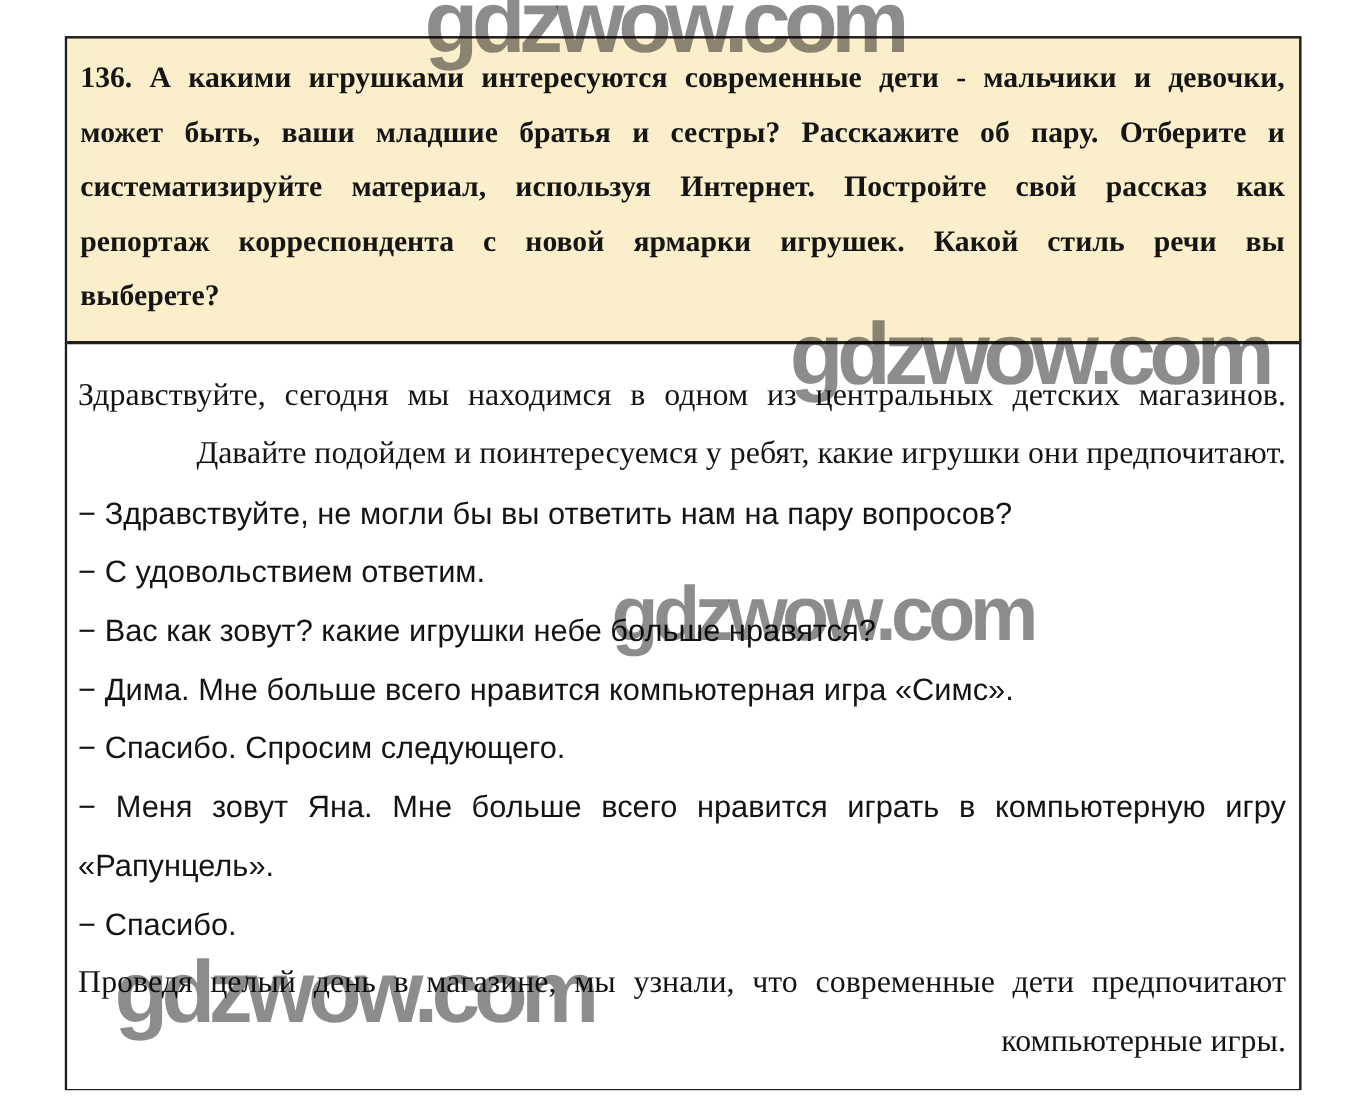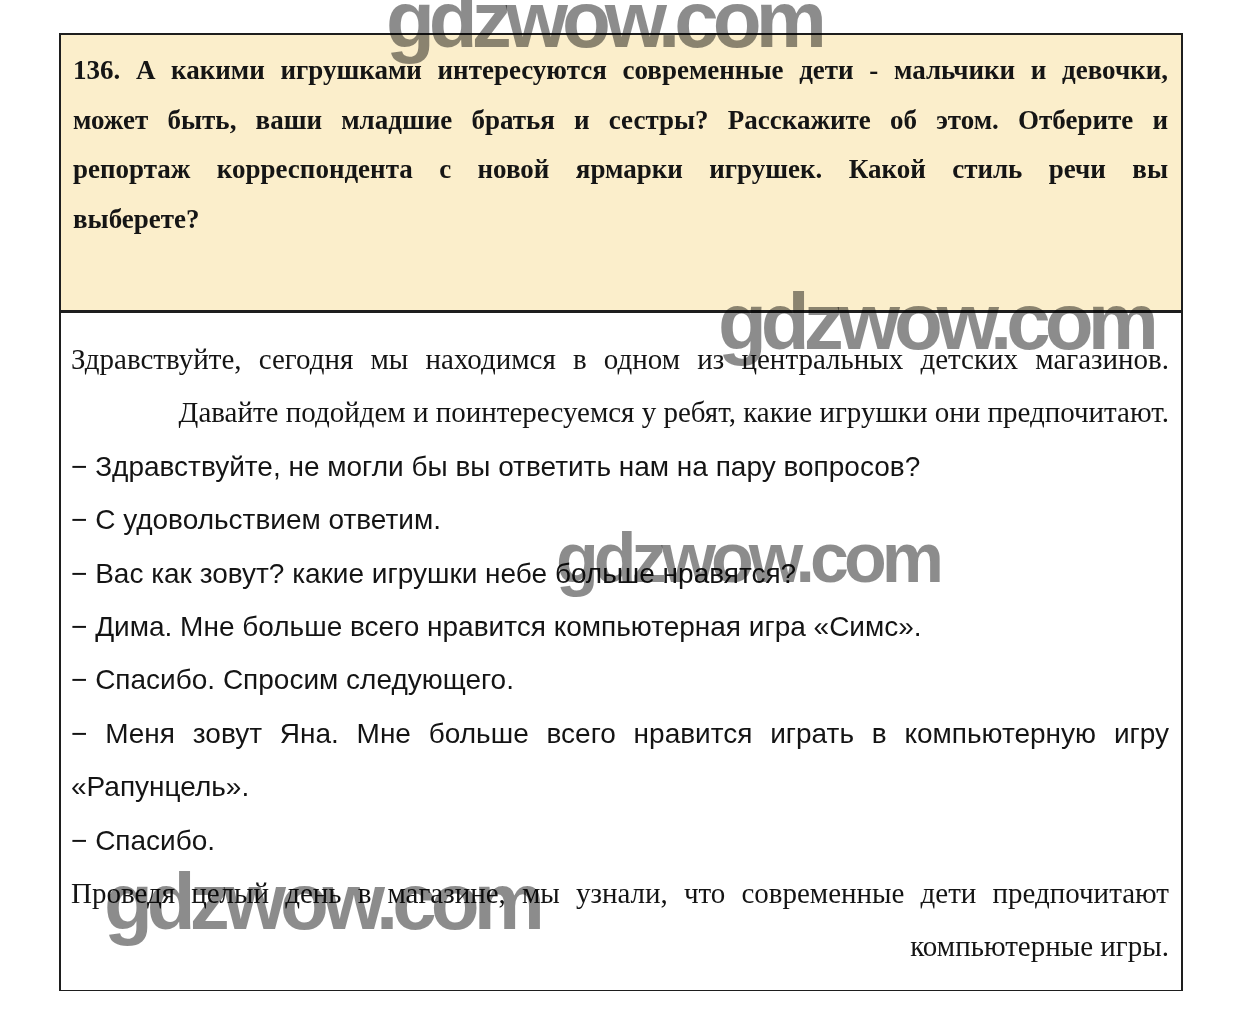--- a/index.html
+++ b/index.html
@@ -74,21 +74,22 @@
 </style>
 </head>
 <body>
 
 <div class="page">
 
   <div class="doc-table">
 
     <div class="task-cell">
       <div class="task-line just">136. А какими игрушками интересуются современные дети - мальчики и девочки,</div>
-      <div class="task-line just">может быть, ваши младшие братья и сестры? Расскажите об этом. Отберите и</div>
+      <div class="task-line just">может быть, ваши младшие братья и сестры? Расскажите об пару. Отберите и</div>
+      <div class="task-line just">систематизируйте материал, используя Интернет. Постройте свой рассказ как</div>
       <div class="task-line just">репортаж корреспондента с новой ярмарки игрушек. Какой стиль речи вы</div>
       <div class="task-line">выберете?</div>
     </div>
 
     <div class="answer-cell">
       <div class="answer-line serif just">Здравствуйте, сегодня мы находимся в одном из центральных детских магазинов.</div>
       <div class="answer-line serif">Давайте подойдем и поинтересуемся у ребят, какие игрушки они предпочитают.</div>
       <div class="answer-line sans">− Здравствуйте, не могли бы вы ответить нам на пару вопросов?</div>
       <div class="answer-line sans">− С удовольствием ответим.</div>
       <div class="answer-line sans">− Вас как зовут? какие игрушки небе больше нравятся?</div>

